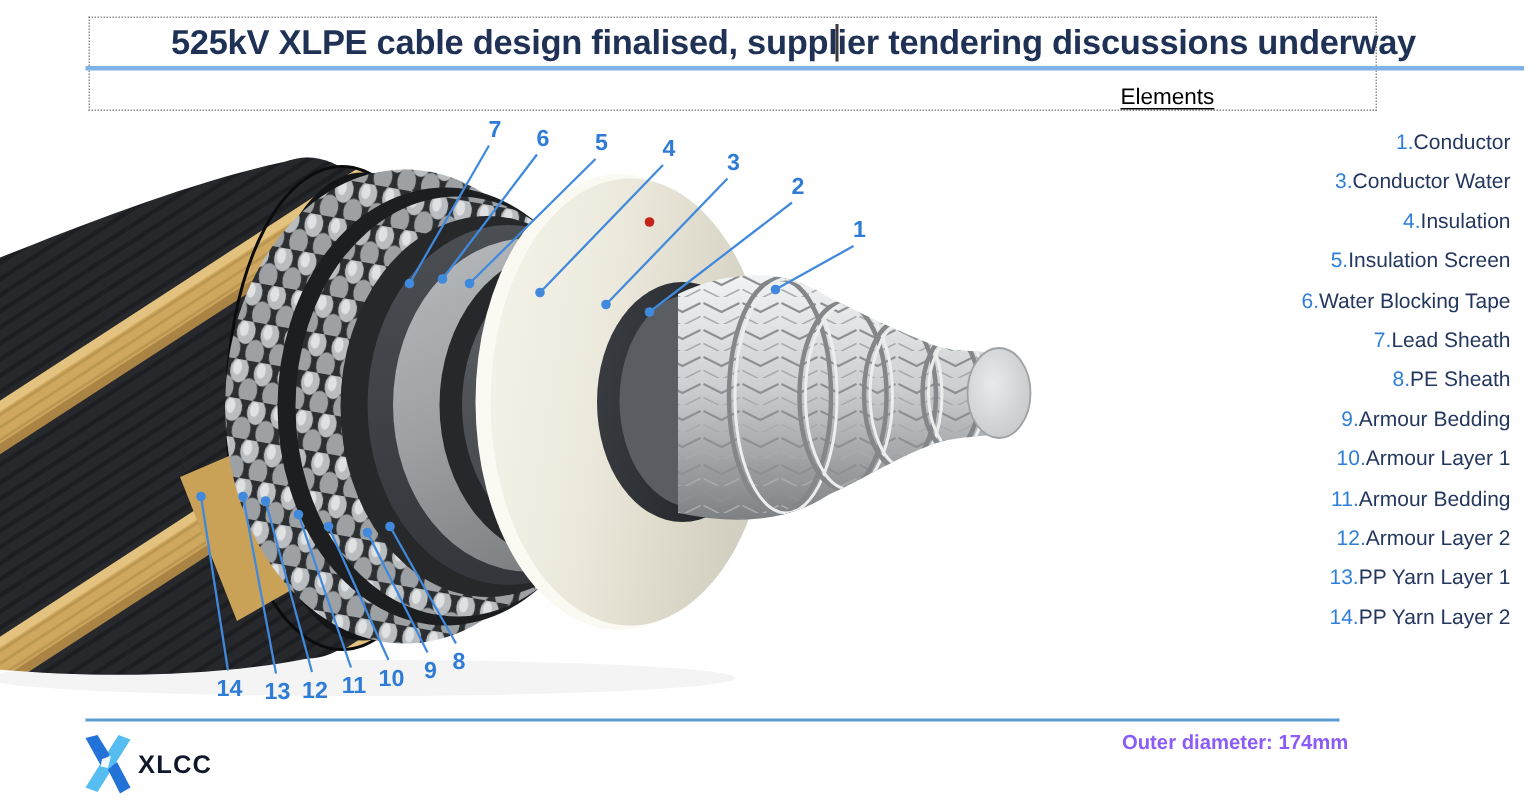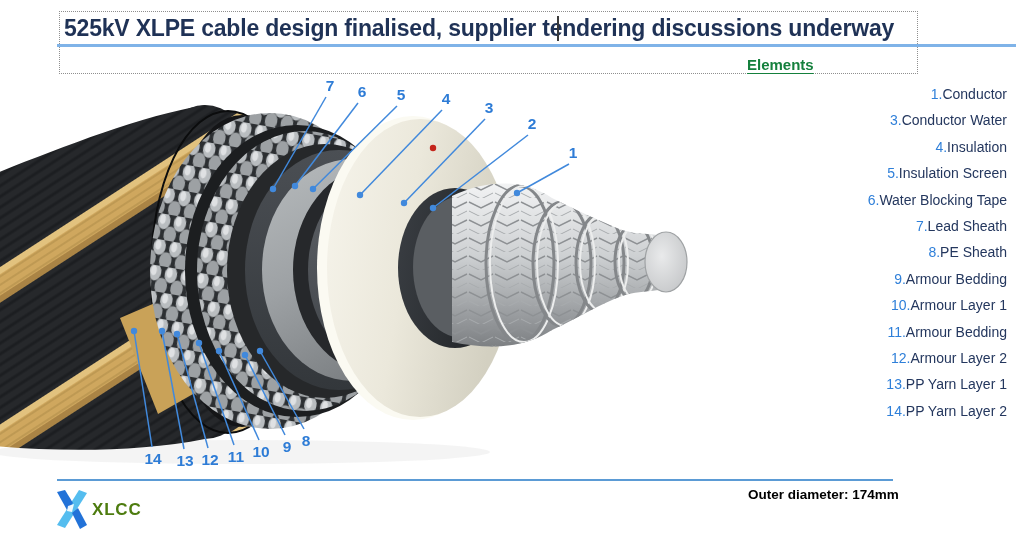--- a/index.html
+++ b/index.html
@@ -1,34 +1,34 @@
 <!DOCTYPE html>
 <html><head>
 <meta charset="utf-8">
 <style>
   html,body{margin:0;padding:0;background:#ffffff;}
   .slide{position:relative;width:1024px;height:536px;background:#fff;overflow:hidden;
          font-family:"Liberation Sans",sans-serif;}
   .abs{position:absolute;}
   
   .title-box{left:59px;top:11px;width:859px;height:63px;border:1px dotted #8f8f8f;box-sizing:border-box;}
-  .title-text{left:64px;top:15px;width:880px;font-size:23px;font-weight:bold;color:#1F3256;letter-spacing:-0.2px;white-space:nowrap;}
+  .title-text{left:64px;top:15px;width:880px;font-size:23px;font-weight:bold;color:#1F3256;letter-spacing:-0.2px;white-space:nowrap;text-align:right;}
   .caret{left:557px;top:16px;width:1.5px;height:25px;background:#3a3a3a;}
   .rule-title{left:57px;top:44px;width:959px;height:3px;background:#7FB3E8;}
   
-  .elements-head{left:747px;top:56px;font-size:15px;font-weight:700;color:#15803d;
+  .elements-head{left:747px;top:56px;font-size:15px;font-weight:400;color:#000000;
                  text-decoration:underline;text-underline-offset:3px;}
   .elements-list{left:747px;top:87px;width:260px;}
   .el-row{height:14px;line-height:14px;margin-bottom:12.4px;font-size:14px;color:#24375E;white-space:nowrap;text-align:right;}
   .el-num{display:inline-block;width:22px;color:#2E7FD9;}
   
   .rule-footer{left:57px;top:479px;width:836px;height:2px;background:#5B9BD5;}
   .logo{left:55px;top:490px;width:200px;height:42px;}
-  .logo-text{left:37px;top:10px;font-size:17px;font-weight:bold;color:#4d7c0f;letter-spacing:0.8px;}
-  .specs{left:748px;top:486px;width:270px;font-size:13.5px;font-weight:bold;color:#000000;line-height:17px;}
+  .logo-text{left:37px;top:10px;font-size:17px;font-weight:bold;color:#0f172a;letter-spacing:0.8px;}
+  .specs{left:748px;top:486px;width:270px;font-size:13.5px;font-weight:bold;color:#8b5cf6;line-height:17px;}
   svg text{font-family:"Liberation Sans",sans-serif;}
   .callout-num{font-size:15.5px;font-weight:600;fill:#2E7CD6;}
 </style>
 </head>
 <body>
 
 <div class="slide">
 
   <svg class="abs" style="left:0;top:0;" width="1024" height="536" viewBox="0 0 1024 536">
     <defs>

